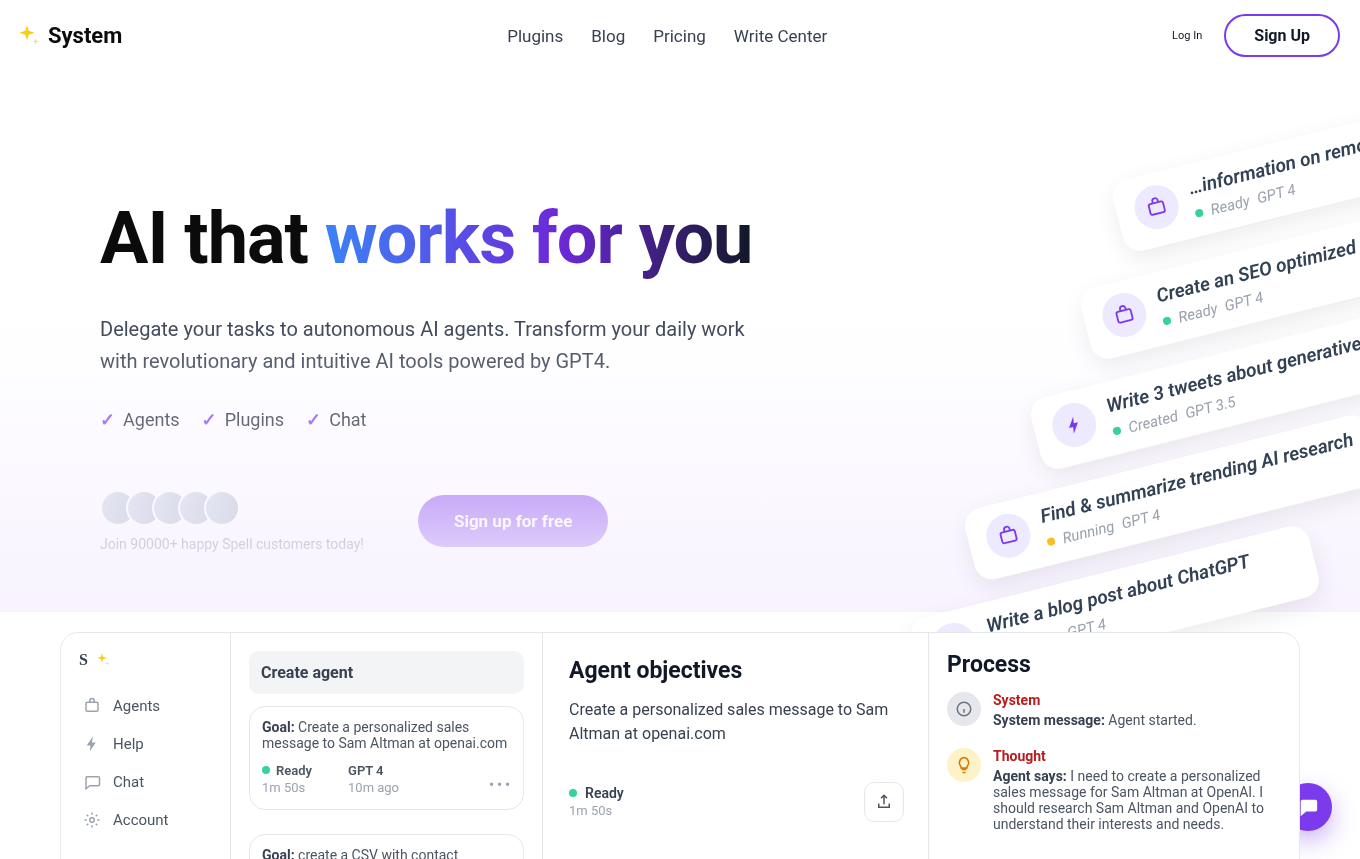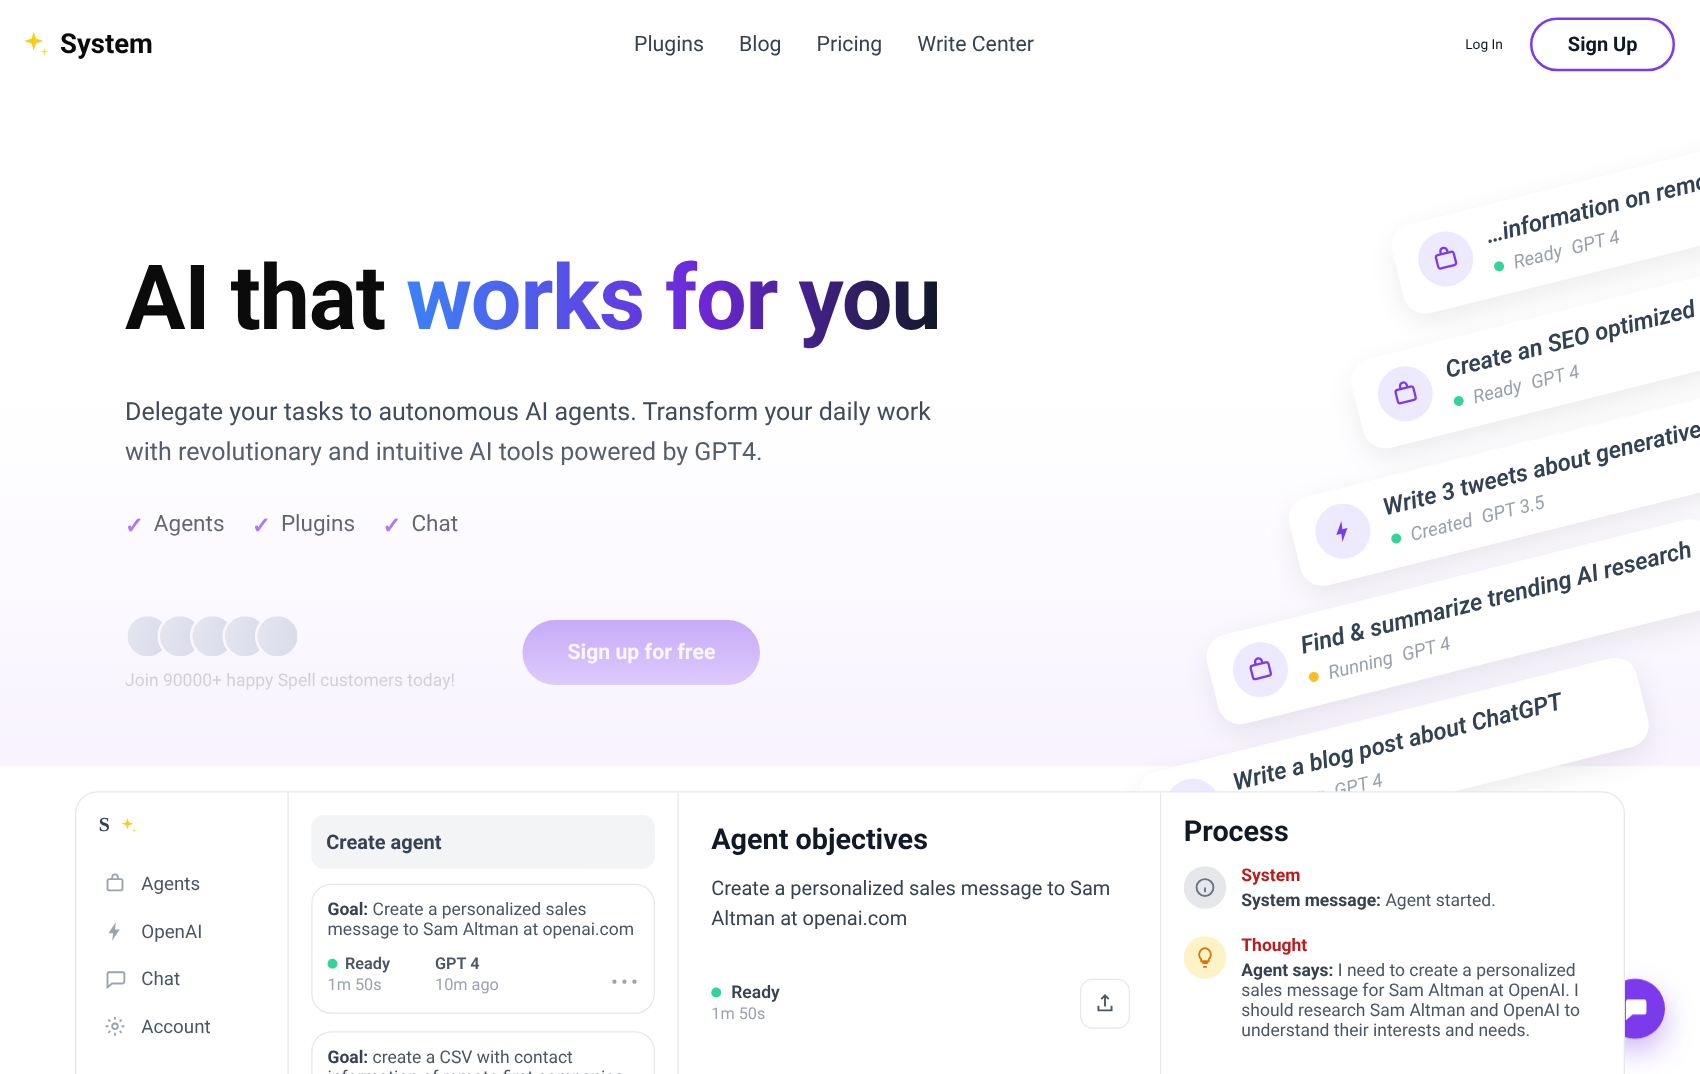--- a/index.html
+++ b/index.html
@@ -63,21 +63,21 @@
 
 
 .app{position:relative;z-index:2;margin:20px 60px 0;background:#fff;border:1px solid var(--line);border-radius:18px;display:flex;overflow:hidden;min-height:250px}
 .col{padding:18px}
 .col-side{width:170px;border-right:1px solid var(--line)}
 .side-logo{margin-bottom:18px;display:flex;align-items:center;gap:6px;color:#374151;font-weight:600;font-family:Georgia,serif}
 .side-item{display:flex;align-items:center;gap:12px;padding:10px 4px;color:#4b5563;font-size:15px}
 .side-item .ic{width:18px;height:18px;color:#9ca3af}
 .col-list{width:312px;border-right:1px solid var(--line)}
 .create-btn{display:block;width:100%;text-align:left;background:#f3f4f6;border:none;border-radius:10px;padding:12px;font-weight:700;color:#374151;margin-bottom:12px;cursor:pointer}
-.goal-card{border:1px solid var(--line);border-radius:16px;padding:12px 12px 14px;margin-bottom:14px;color:#4b5563;font-size:14px;position:relative}
+.goal-card{border:1px solid var(--line);border-radius:16px;padding:12px 12px 14px;margin-bottom:24px;color:#4b5563;font-size:14px;position:relative}
 .goal-card b{color:#374151}
 .goal-meta{display:flex;gap:36px;margin-top:12px;font-size:13px;color:#4b5563}
 .gm{display:flex;flex-direction:column;gap:2px}
 .gm .top{display:flex;align-items:center;gap:6px;font-weight:600}
 .gm .bot{color:#9ca3af}
 .menu-dots{position:absolute;right:10px;bottom:16px;color:#9ca3af;letter-spacing:3px;font-weight:700}
 .col-obj{flex:1;border-right:1px solid var(--line);padding:24px 24px 24px 26px}
 .sec-title{font-weight:700;font-size:23px;margin:0 0 14px;color:#111827}
 .obj-text{color:#374151;font-size:16px;line-height:1.5}
 .obj-meta{margin-top:36px;display:flex;align-items:center;justify-content:space-between}
@@ -285,21 +285,21 @@
     <div class="side-item">
         <svg class="ic" viewBox="0 0 24 24">
           <use href="#i-brief"></use>
         </svg>
         <span>Agents</span>
       </div>
     <div class="side-item">
         <svg class="ic" viewBox="0 0 24 24">
           <use href="#i-bolt"></use>
         </svg>
-        <span>OpenAI</span>
+        <span>Help</span>
       </div>
     <div class="side-item">
         <svg class="ic" viewBox="0 0 24 24">
           <use href="#i-chat"></use>
         </svg>
         <span>Chat</span>
       </div>
     <div class="side-item">
         <svg class="ic" viewBox="0 0 24 24">
           <use href="#i-gear"></use>

